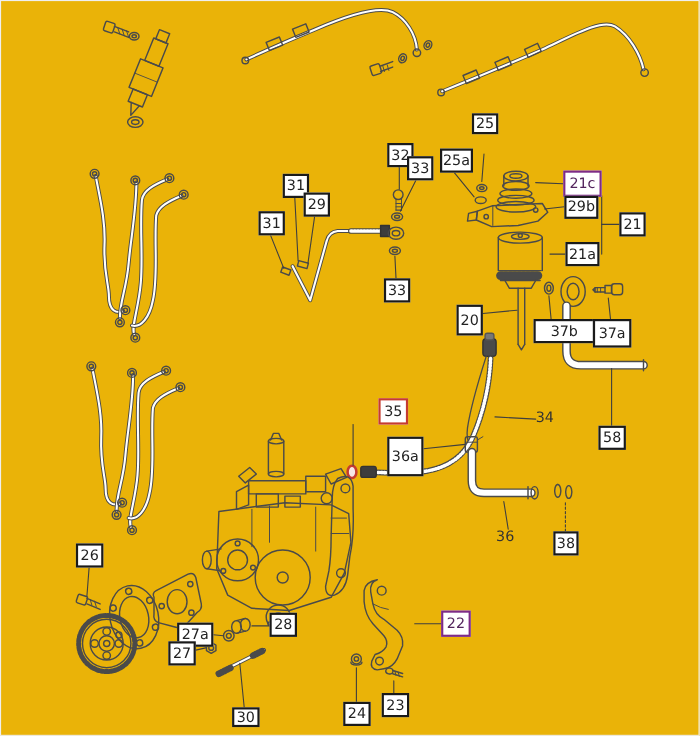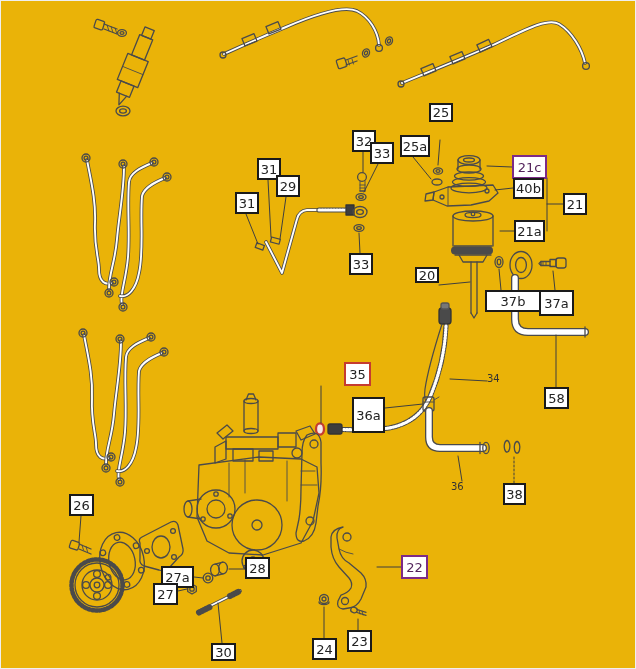--- a/index.html
+++ b/index.html
@@ -4,21 +4,21 @@
 <style>
   html,body{margin:0;padding:0;background:#fff;}
   .stage{position:relative;width:636px;height:669px;background:#eab308;overflow:hidden;
          font-family:"DejaVu Sans",sans-serif;box-sizing:border-box;border:1px solid #efefef;}
   .stage svg{position:absolute;left:0;top:0;}
   .callout{position:absolute;box-sizing:border-box;background:#fff;display:flex;align-items:center;
            justify-content:center;font-size:13px;line-height:1;color:#222;cursor:pointer;z-index:3;}
   .v-default{border:2.4px solid #1a1a1a;}
   .v-selected{border:2.6px solid #c53b30;margin-left:36px;}
   .v-highlight{border:2.6px solid #7d2b87;color:#53245c;}
-  .free-label{position:absolute;font-size:10px;color:#333;z-index:3;}
+  .free-label{position:absolute;font-size:13px;color:#333;z-index:3;}
   
   .po{stroke:#4a4a4a;stroke-width:3.6;fill:none;}
   .pi{stroke:#fff;stroke-width:1.9;fill:none;}
   .po-big{stroke:#4a4a4a;stroke-width:8;fill:none;}
   .pi-big{stroke:#fff;stroke-width:5.4;fill:none;}
   .braid{stroke:#4a4a4a;stroke-width:5.2;fill:none;}
   .braid-tex{stroke:#fff;stroke-width:3.2;fill:none;stroke-dasharray:1.2 1.7;}
 </style>
 </head>
 <body>
@@ -357,28 +357,28 @@
       <line x1="400" y1="566" x2="376" y2="566"></line>
     </g>
   </g>
 </svg>
 
 <div class="callout v-default" style="left:351px;top:129px;width:24px;height:22px">32</div>
 <div class="callout v-default" style="left:369px;top:141px;width:24px;height:22px">33</div>
 <div class="callout v-default" style="left:428px;top:102px;width:24px;height:19px">25</div>
 <div class="callout v-default" style="left:399px;top:134px;width:30px;height:22px">25a</div>
 <div class="callout v-highlight" style="left:511px;top:154px;width:35px;height:24px">21c</div>
-<div class="callout v-default" style="left:512px;top:177px;width:31px;height:21px">40b</div>
+<div class="callout v-default" style="left:512px;top:177px;width:31px;height:21px">29b</div>
 <div class="callout v-default" style="left:562px;top:192px;width:24px;height:22px">21</div>
 <div class="callout v-default" style="left:513px;top:219px;width:31px;height:22px">21a</div>
 <div class="callout v-default" style="left:256px;top:157px;width:24px;height:22px">31</div>
 <div class="callout v-default" style="left:275px;top:174px;width:24px;height:22px">29</div>
 <div class="callout v-default" style="left:234px;top:191px;width:24px;height:22px">31</div>
 <div class="callout v-default" style="left:348px;top:252px;width:24px;height:22px">33</div>
-<div class="callout v-default" style="left:414px;top:266px;width:24px;height:16px">20</div>
+<div class="callout v-default" style="left:414px;top:276px;width:24px;height:28px">20</div>
 <div class="callout v-default" style="left:484px;top:289px;width:56px;height:22px">37b</div>
 <div class="callout v-default" style="left:538px;top:289px;width:35px;height:26px">37a</div>
 <div class="callout v-default" style="left:543px;top:386px;width:25px;height:22px">58</div>
 <div class="callout v-selected" style="left:307px;top:361px;width:27px;height:24px">35</div>
 <div class="callout v-default" style="left:351px;top:396px;width:33px;height:36px">36a</div>
 <div class="callout v-default" style="left:502px;top:482px;width:23px;height:22px">38</div>
 <div class="callout v-default" style="left:68px;top:493px;width:25px;height:22px">26</div>
 <div class="callout v-default" style="left:160px;top:565px;width:33px;height:22px">27a</div>
 <div class="callout v-default" style="left:152px;top:582px;width:25px;height:22px">27</div>
 <div class="callout v-default" style="left:244px;top:556px;width:25px;height:22px">28</div>

